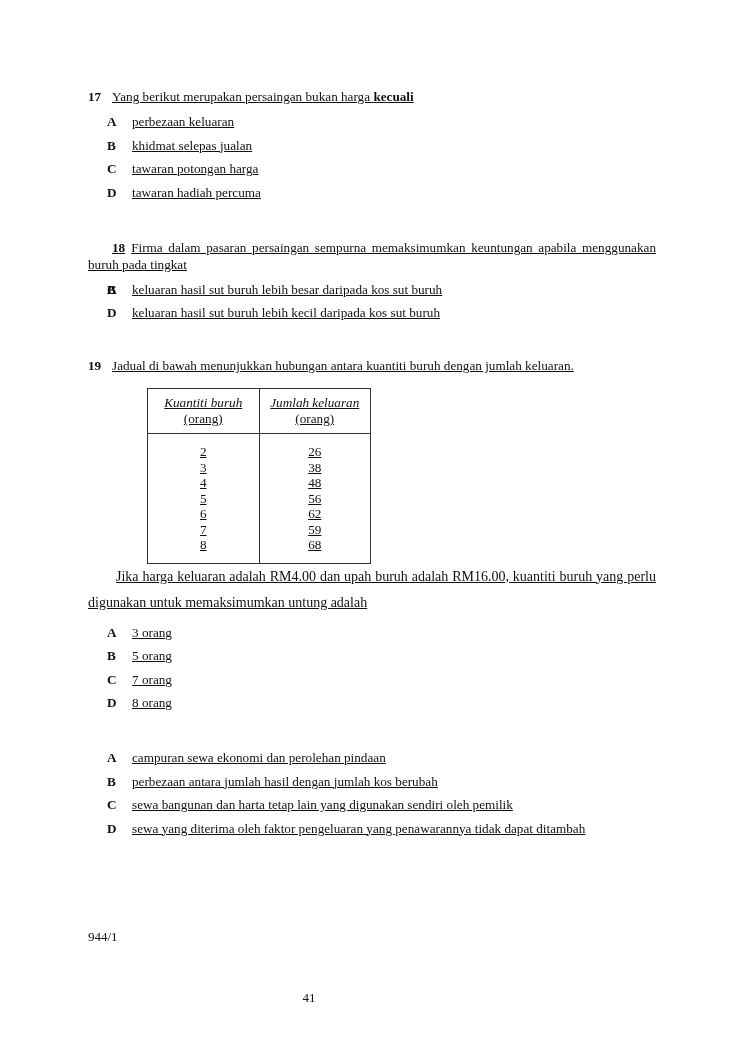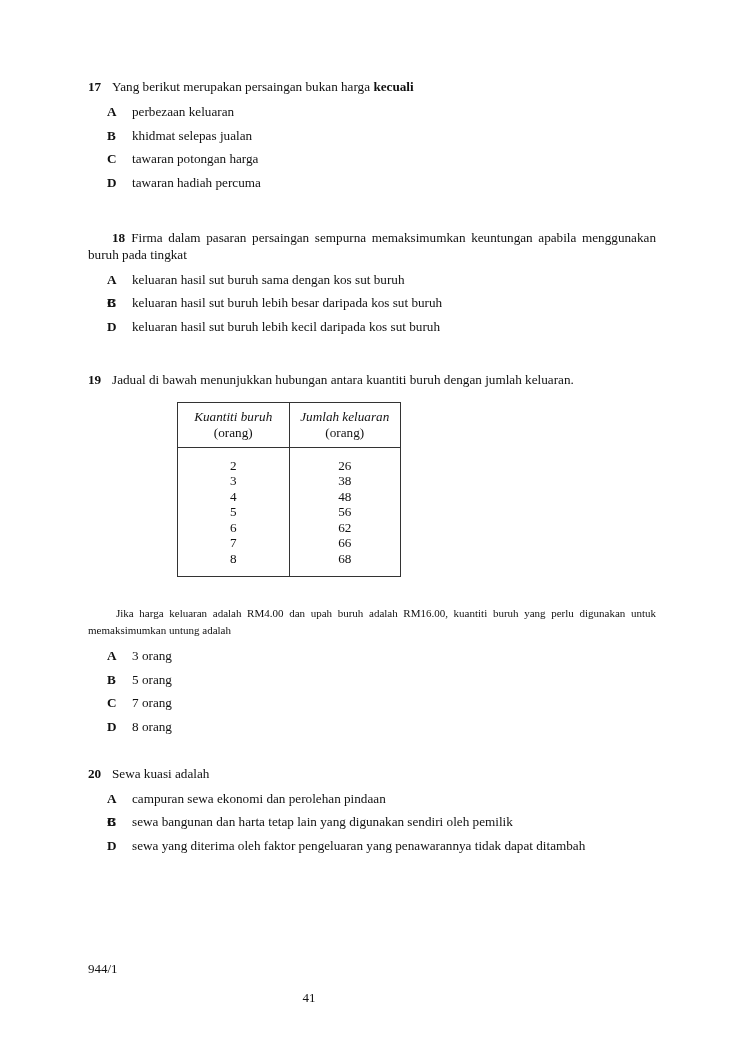--- a/index.html
+++ b/index.html
@@ -22,22 +22,23 @@
     top: 0;
     width: 744px;
     height: 1052px;
     background: #fff;
   }
 
   
   .content {
     position: absolute;
     left: 88px;
-    top: 78px;
+    top: 88px;
     width: 568px;
+    text-decoration: underline;
   }
 
   .question {
     margin: 0 0 0 0;
   }
 
   .q-stem {
     position: relative;
     padding-left: 24px;
     font-size: 13.2px;
@@ -95,21 +96,21 @@
   .spacer-19 { height: 14px; }
 
   
   .table-wrap {
     margin: 14px 0 0 0;
     display: flex;
     justify-content: flex-start;
   }
   table.data-table {
     border-collapse: collapse;
-    margin-left: 89px;
+    margin-left: 59px;
     width: 224px;
     table-layout: fixed;
   }
   table.data-table td,
   table.data-table th {
     border: 1px solid #333;
     text-align: center;
     font-size: 13.2px;
     font-weight: normal;
     padding: 0;
@@ -140,32 +141,32 @@
   }
   table.data-table tbody {
     border-bottom: 1px solid #333;
   }
   table.data-table tbody tr td {
     border-left: 1px solid #333;
     border-right: 1px solid #333;
   }
 
   .after-table {
-    margin-top: 28px;
+    margin-top: 0;
     text-indent: 28px;
-    font-size: 11px;
-    line-height: 17px;
+    font-size: 14px;
+    line-height: 26px;
     text-align: justify;
     text-justify: inter-word;
   }
 
   .footer-code {
     position: absolute;
     left: 88px;
-    top: 961px;
+    top: 929px;
     font-size: 13px;
   }
   .footer-page {
     position: absolute;
     left: 0;
     top: 990px;
     width: 618px;
     text-align: center;
     font-size: 13px;
   }
@@ -202,21 +203,20 @@
 
     <div class="spacer-17"></div>
 
     <div class="question">
       <div class="q-stem nohang justify">
         <span class="q-num">18</span><span>Firma dalam pasaran persaingan sempurna memaksimumkan keuntungan apabila menggunakan buruh pada tingkat</span>
       </div>
       <ul class="options">
         <li class="option">
           <span class="opt-letter">A</span>
-          <span>keluaran hasil sut buruh sama dengan kos sut buruh</span>
         </li>
         <li class="option">
           <span class="opt-letter">B</span>
         </li>
         <li class="option">
           <span class="opt-letter">C</span>
           <span>keluaran hasil sut buruh lebih besar daripada kos sut buruh</span>
         </li>
         <li class="option">
           <span class="opt-letter">D</span>
@@ -262,21 +262,21 @@
             <tr>
               <td>5</td>
               <td>56</td>
             </tr>
             <tr>
               <td>6</td>
               <td>62</td>
             </tr>
             <tr>
               <td>7</td>
-              <td>66</td>
+              <td>59</td>
             </tr>
             <tr>
               <td>8</td>
               <td>68</td>
             </tr>
           </tbody>
         </table>
       </div>
 
       <div class="after-table">Jika harga keluaran adalah RM4.00 dan upah buruh adalah RM16.00, kuantiti buruh yang perlu digunakan untuk memaksimumkan untung adalah</div>
@@ -297,30 +297,28 @@
         <li class="option">
           <span class="opt-letter">D</span>
           <span>8 orang</span>
         </li>
       </ul>
     </div>
 
     <div class="spacer-19"></div>
 
     <div class="question">
-      <div class="q-stem">
-        <span class="q-num">20</span><span>Sewa kuasi adalah</span>
-      </div>
       <ul class="options">
         <li class="option">
           <span class="opt-letter">A</span>
           <span>campuran sewa ekonomi dan perolehan pindaan</span>
         </li>
         <li class="option">
           <span class="opt-letter">B</span>
+          <span>perbezaan antara jumlah hasil dengan jumlah kos berubah</span>
         </li>
         <li class="option">
           <span class="opt-letter">C</span>
           <span>sewa bangunan dan harta tetap lain yang digunakan sendiri oleh pemilik</span>
         </li>
         <li class="option">
           <span class="opt-letter">D</span>
           <span>sewa yang diterima oleh faktor pengeluaran yang penawarannya tidak dapat ditambah</span>
         </li>
       </ul>

